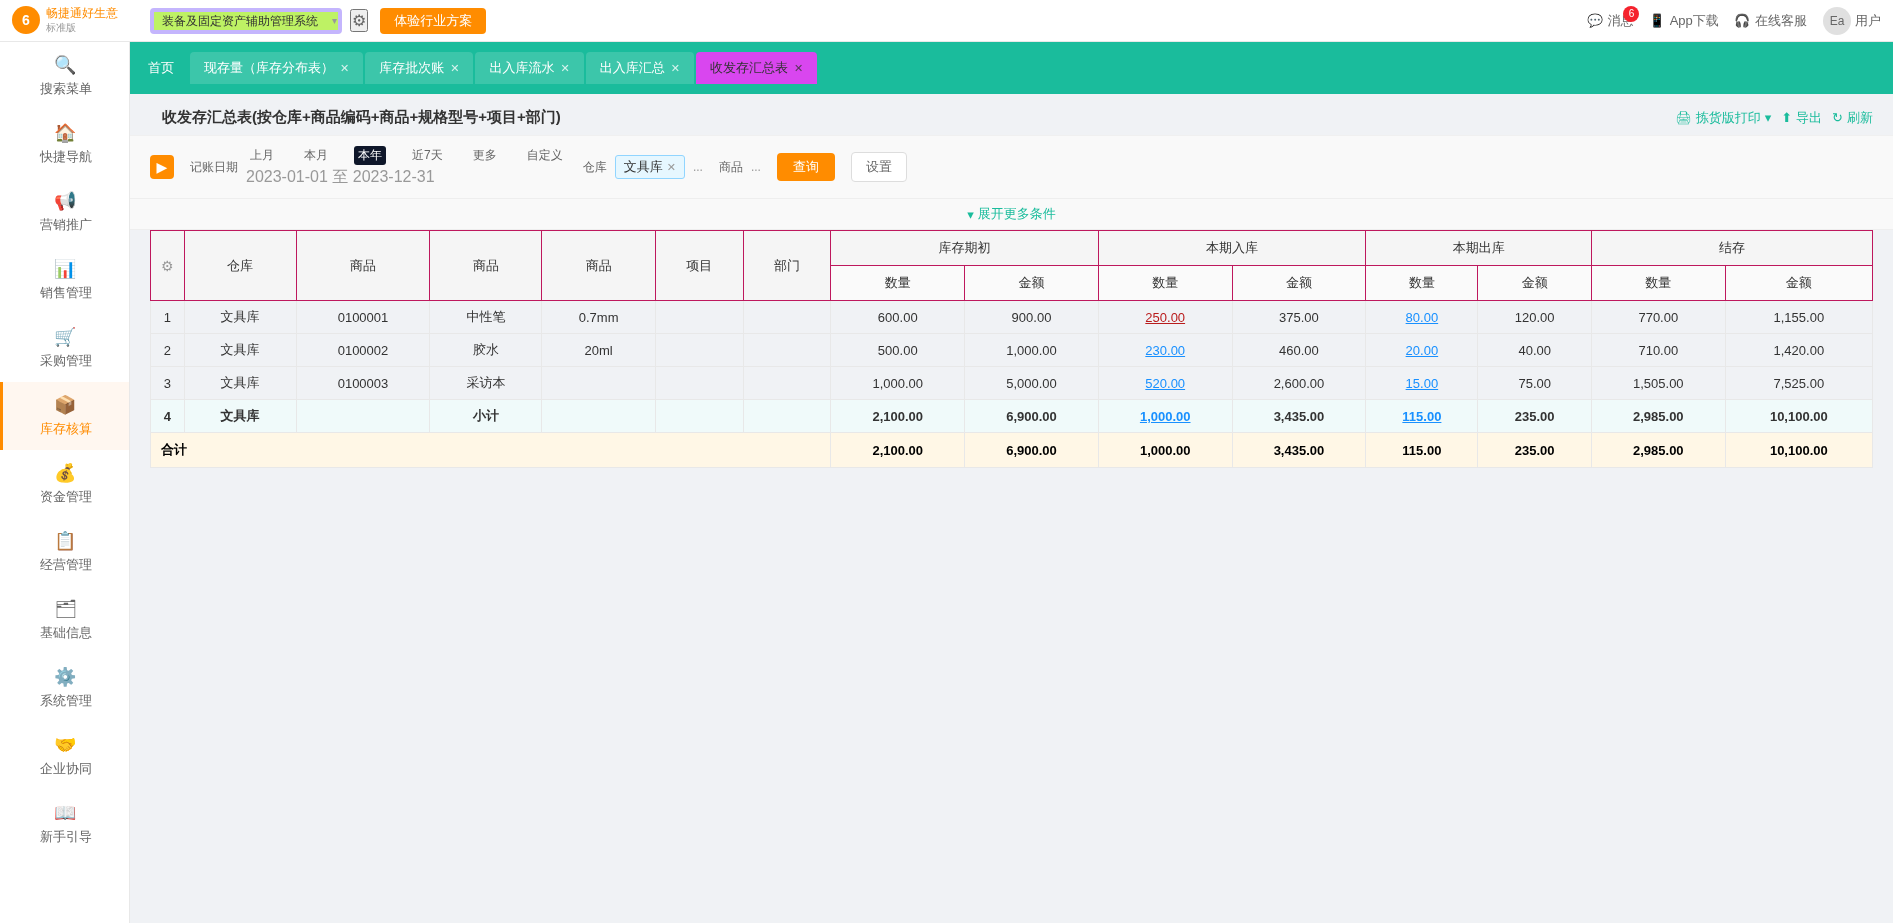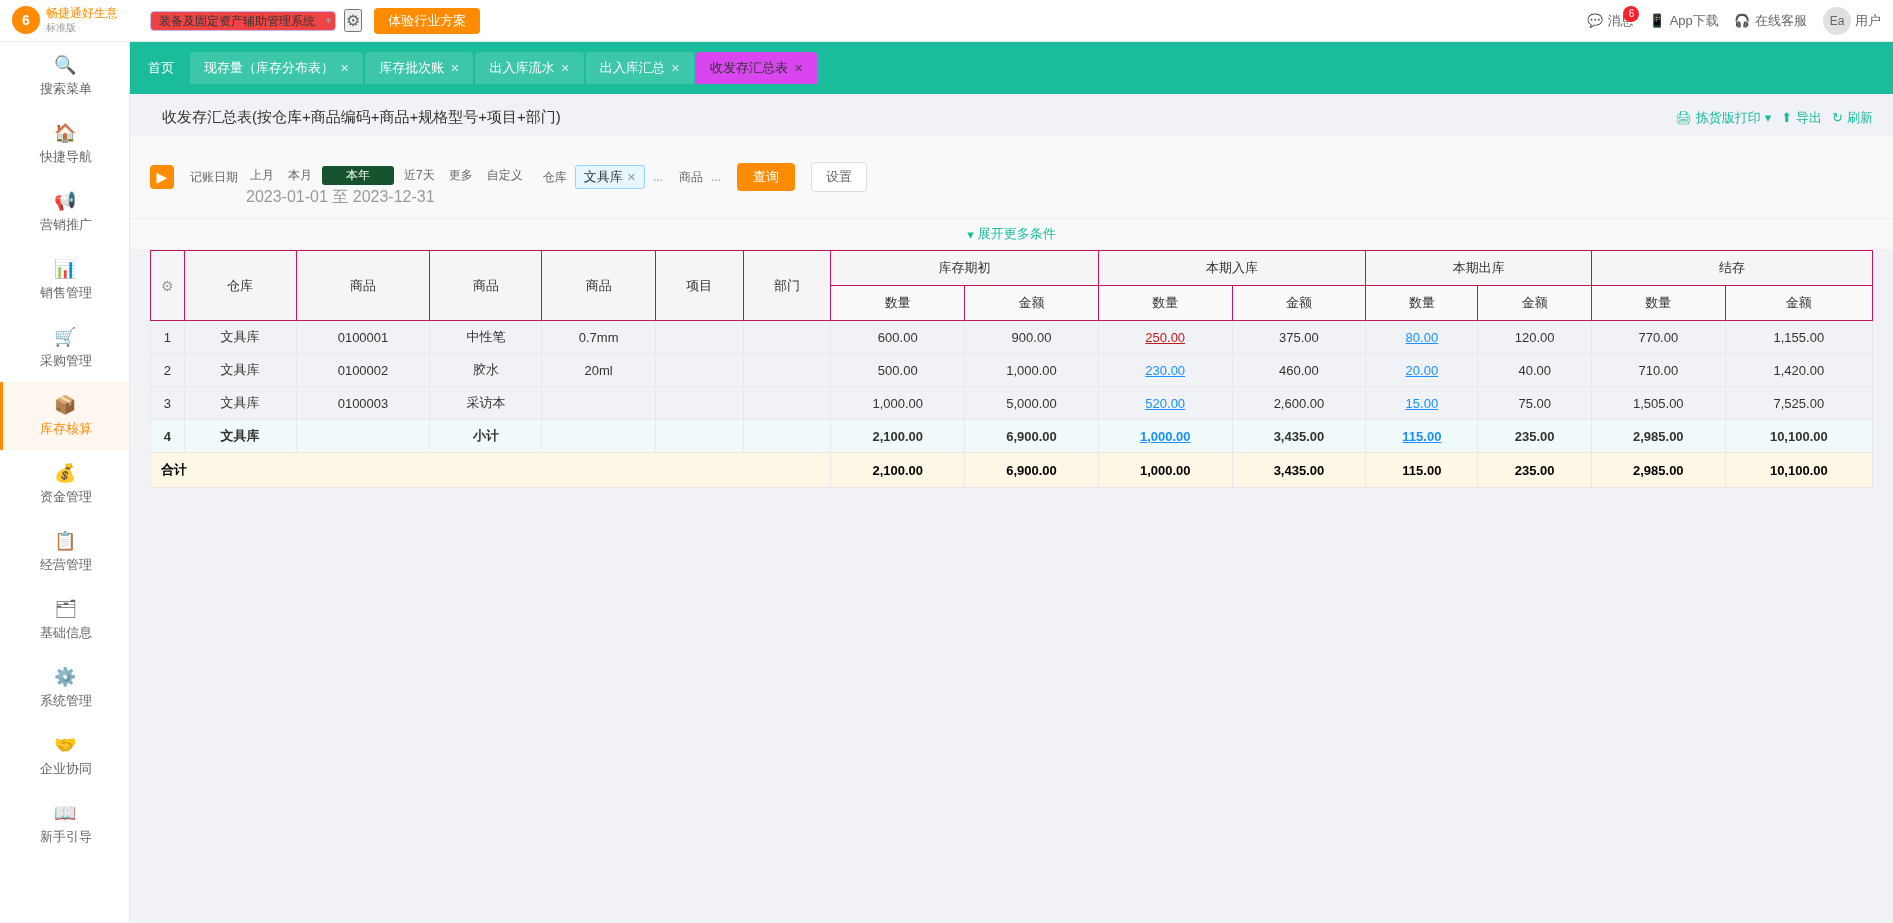--- a/index.html
+++ b/index.html
@@ -4,21 +4,21 @@
   <style>
     * { box-sizing: border-box; margin: 0; padding: 0; font-family: 'Microsoft YaHei', Arial, sans-serif; font-size: 13px; }
     body { background: #f0f2f5; display: flex; flex-direction: column; height: 923px; overflow: hidden; }
 
     
     .top-bar { display: flex; align-items: center; background: #fff; height: 42px; padding: 0 12px; border-bottom: 1px solid #e8e8e8; flex-shrink: 0; }
     .logo-area { display: flex; align-items: center; width: 130px; }
     .logo-icon { width: 28px; height: 28px; background: #ff8c00; border-radius: 50%; display: flex; align-items: center; justify-content: center; color: #fff; font-weight: bold; font-size: 14px; margin-right: 6px; flex-shrink: 0; }
     .logo-text { font-size: 12px; color: #ff8c00; line-height: 1.2; }
     .logo-sub { font-size: 10px; color: #999; }
-    .system-selector { border: 1px solid #c4b5fd; border-radius: 4px; padding: 2px 20px 2px 8px; font-size: 12px; color: #333; background: #ef4444; appearance: none; cursor: pointer; position: relative; }
+    .system-selector { border: 4px solid #c4b5fd; border-radius: 4px; padding: 2px 20px 2px 8px; font-size: 12px; color: #333; background: #bef264; appearance: none; cursor: pointer; position: relative; }
     .system-selector-wrap { position: relative; display: flex; align-items: center; margin-left: 8px; }
     .system-selector-wrap::after { content: '▾'; position: absolute; right: 5px; font-size: 10px; color: #999; pointer-events: none; }
     .gear-btn { margin-left: 8px; color: #666; cursor: pointer; font-size: 16px; }
     .experience-btn { margin-left: 12px; background: #ff8c00; color: #fff; border: none; border-radius: 4px; padding: 4px 14px; cursor: pointer; font-size: 13px; }
     .top-right { margin-left: auto; display: flex; align-items: center; gap: 16px; }
     .top-right-item { display: flex; align-items: center; gap: 4px; color: #666; cursor: pointer; font-size: 12px; position: relative; }
     .badge { background: #f5222d; color: #fff; border-radius: 50%; width: 16px; height: 16px; font-size: 10px; display: flex; align-items: center; justify-content: center; position: absolute; top: -6px; right: -6px; }
     .user-avatar { width: 28px; height: 28px; background: #e0e0e0; border-radius: 50%; display: flex; align-items: center; justify-content: center; font-size: 12px; color: #666; }
 
     
@@ -35,33 +35,33 @@
 
     
     .tab-bar { display: flex; align-items: center; background: #1abc9c; height: 52px; padding: 0 4px; flex-shrink: 0; }
     .tab-item { display: flex; align-items: center; padding: 0 14px; height: 32px; background: rgba(255,255,255,0.15); color: #fff; cursor: pointer; border-radius: 4px 4px 0 0; margin-right: 2px; font-size: 13px; white-space: nowrap; gap: 6px; }
     .tab-item.active { background: #d946ef; color: #333; }
     .tab-close { font-size: 11px; opacity: 0.8; }
     .tab-home { background: transparent; color: #fff; }
 
     
     .page-header { padding: 14px 20px 8px; border-bottom: 1px solid #f0f0f0; display: flex; align-items: center; justify-content: space-between; }
-    .page-title { font-size: 15px; font-weight: normal; color: #333; padding-left: 12px; }
+    .page-title { font-size: 15px; font-weight: bold; color: #333; padding-left: 12px; }
     .header-actions { display: flex; align-items: center; gap: 10px; }
     .btn-link { background: none; border: none; color: #1abc9c; cursor: pointer; font-size: 12px; display: flex; align-items: center; gap: 4px; }
 
     
     .filter-bar { padding: 10px 20px; background: #f9f9f9; border-bottom: 1px solid #eee; display: flex; align-items: center; gap: 16px; flex-wrap: wrap; }
     .filter-toggle-btn { background: #ff8c00; color: #fff; border: none; border-radius: 4px; width: 24px; height: 24px; cursor: pointer; font-size: 14px; display: flex; align-items: center; justify-content: center; flex-shrink: 0; }
     .filter-section { display: flex; align-items: center; gap: 8px; }
     .filter-label { color: #666; font-size: 12px; white-space: nowrap; }
     .date-shortcuts { display: flex; align-items: flex-start; flex-direction: column; gap: 2px; }
-    .date-shortcuts-row { display: flex; gap: 6px; align-items: flex-start; margin-top: 20px; }
+    .date-shortcuts-row { display: flex; gap: 22px; align-items: flex-start; }
     .date-shortcut { background: none; border: none; color: #666; cursor: pointer; font-size: 12px; padding: 1px 4px; }
-    .date-shortcut.active { background: #14532d; color: #fff; border-radius: 3px; padding: 1px 24px; }
+    .date-shortcut.active { background: #0f172a; color: #fff; border-radius: 3px; padding: 1px 4px; }
     .date-range-text { font-size: 16px; color: #999; }
     .filter-tag { display: flex; align-items: center; gap: 4px; background: #e6f7ff; border: 1px solid #91d5ff; border-radius: 3px; padding: 2px 8px; font-size: 12px; color: #333; }
     .filter-tag-close { color: #999; cursor: pointer; font-size: 11px; }
     .filter-more { color: #999; cursor: pointer; font-size: 12px; }
     .warehouse-filter { display: flex; align-items: center; gap: 8px; }
     .goods-filter { display: flex; align-items: center; gap: 8px; }
     .expand-more-btn { display: flex; align-items: center; gap: 4px; color: #1abc9c; cursor: pointer; font-size: 12px; background: none; border: none; margin: 0 auto; }
 
     
     .filter-row2 { padding: 6px 20px; background: #f9f9f9; border-bottom: 1px solid #eee; display: flex; align-items: center; justify-content: center; }

